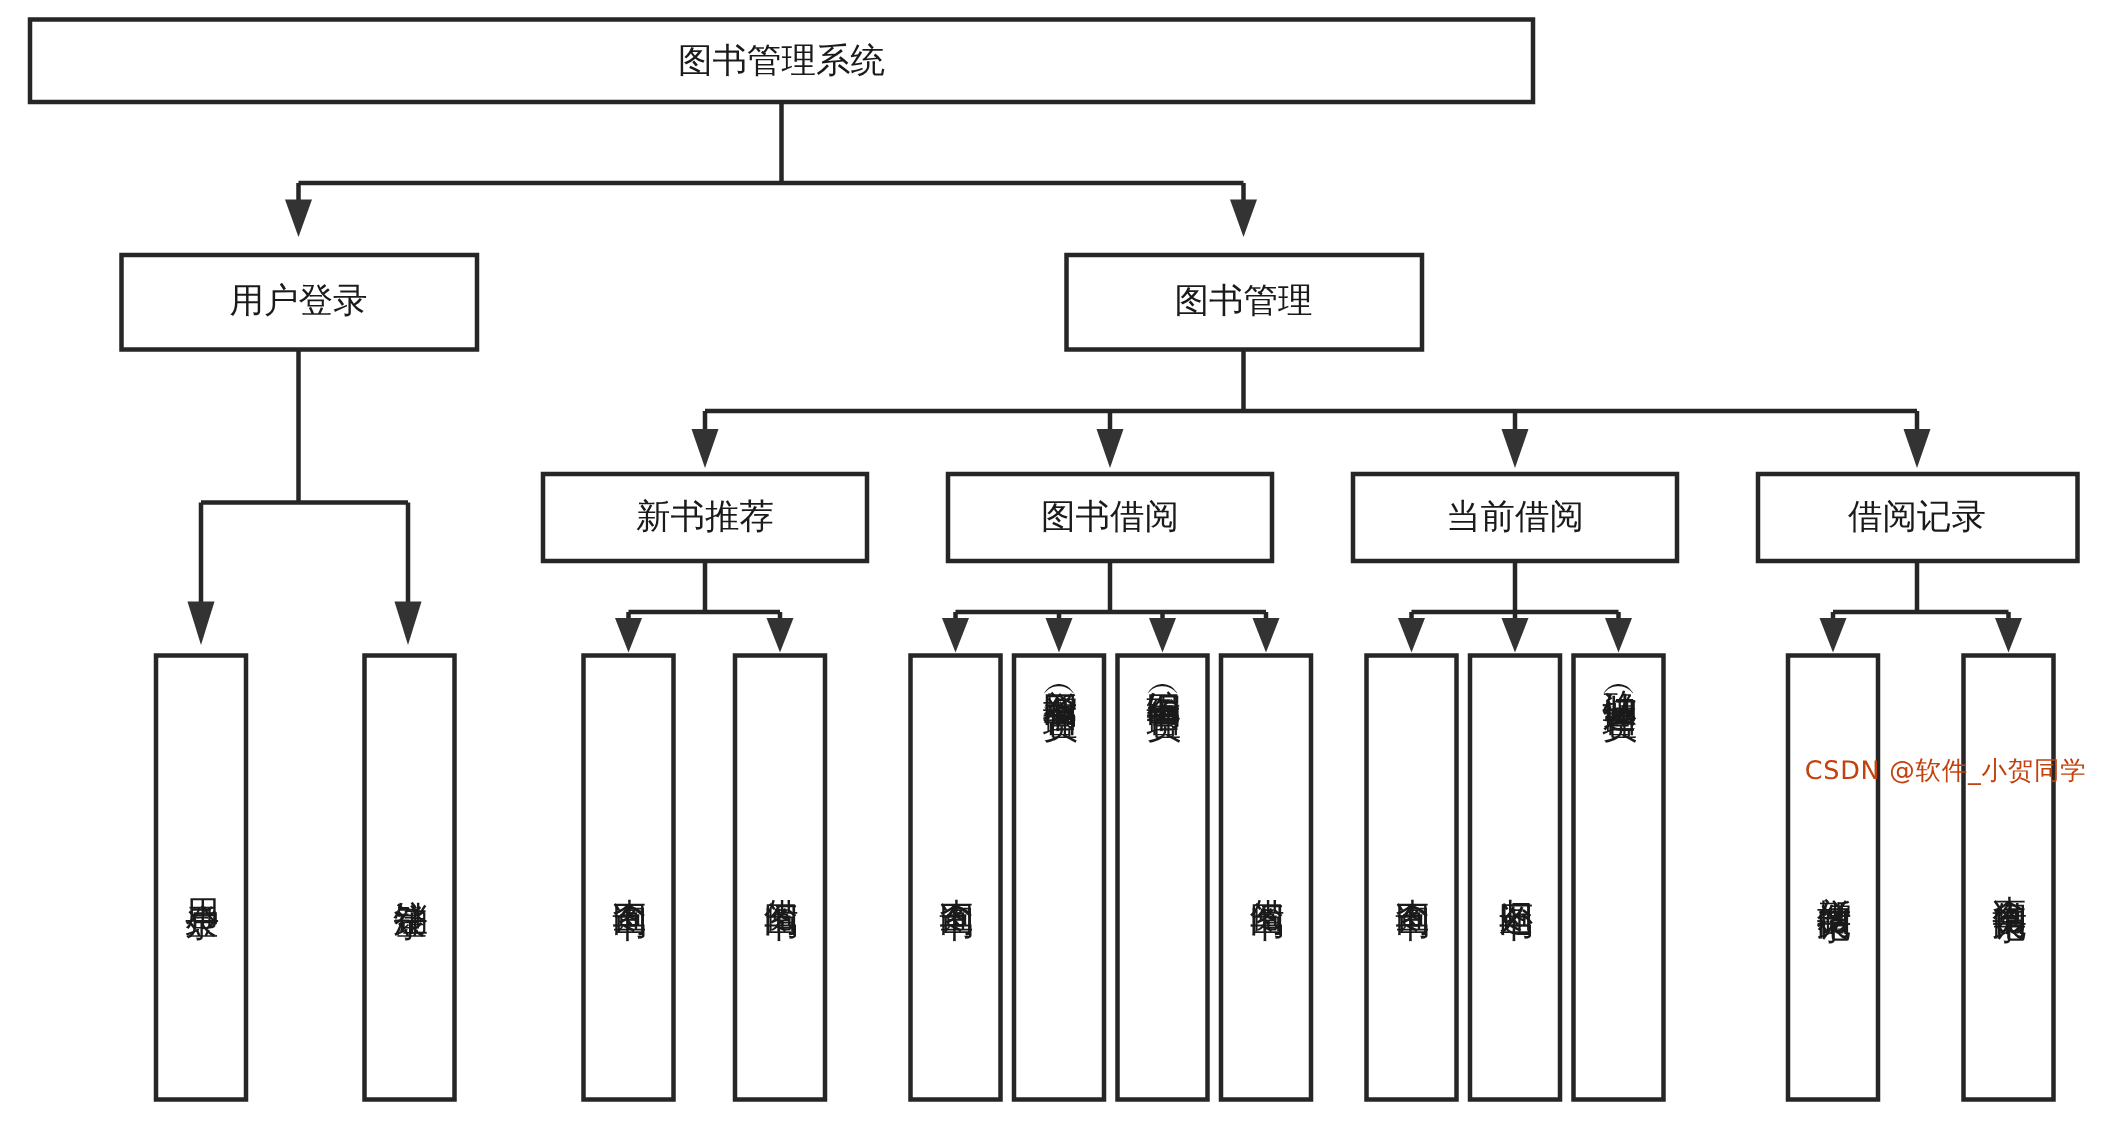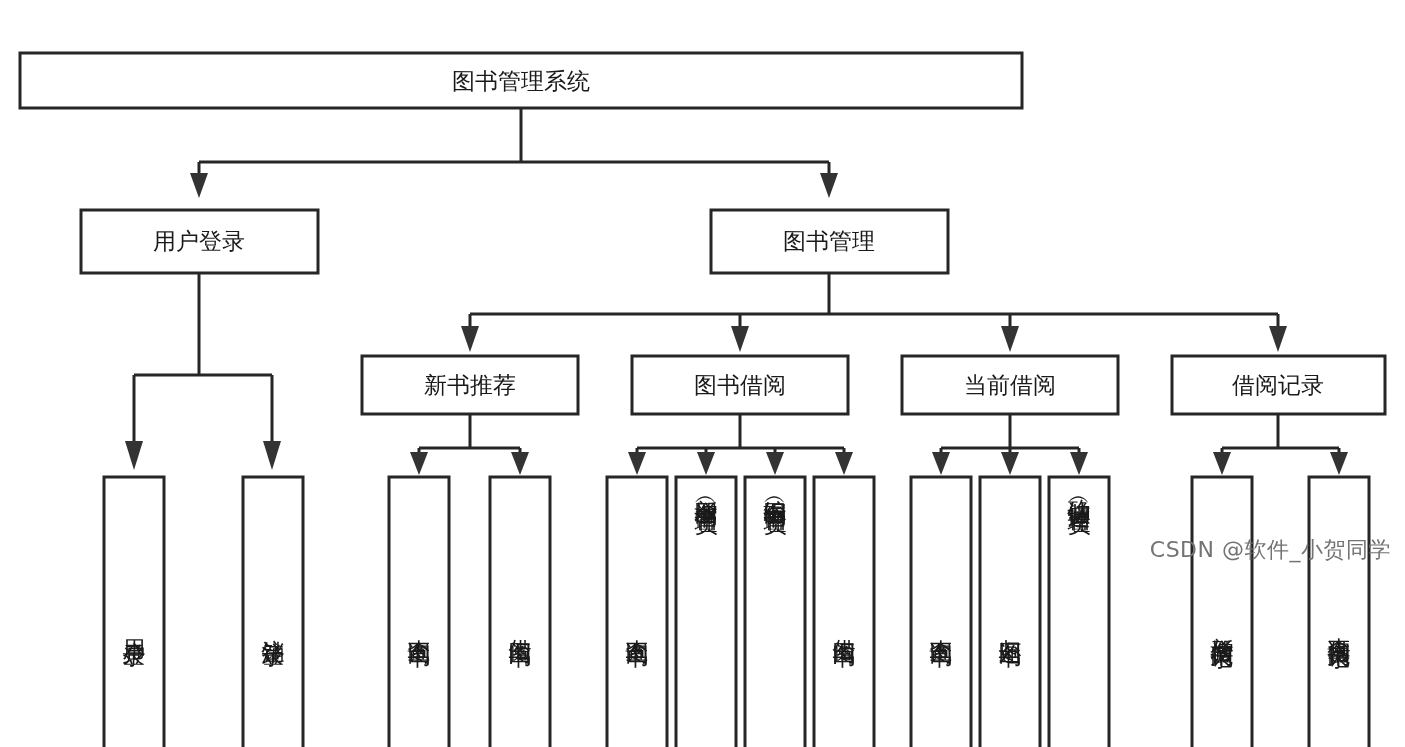--- a/index.html
+++ b/index.html
@@ -12,21 +12,20 @@
     width: 1405px;
     height: 747px;
     font-family: "DejaVu Sans", "Liberation Sans", sans-serif;
     overflow: hidden;
     position: relative;
   }
   #diagram-root {
     position: relative;
     width: 1405px;
     height: 531px;
-    margin-top: 40px;
   }
   svg.diagram-canvas {
     position: absolute;
     top: 0;
     left: 0;
     width: 1405px;
     height: 747px;
     display: block;
   }
   .node-box {
@@ -69,22 +68,22 @@
     letter-spacing: 2px;
     color: #1a1a1a;
     white-space: nowrap;
     text-align: center;
   }
   .watermark {
     position: absolute;
     right: 14px;
     bottom: 6px;
     font-family: "DejaVu Sans", "Liberation Sans", sans-serif;
-    font-size: 22px;
-    color: #737373;
+    font-size: 17px;
+    color: #c2410c;
     letter-spacing: 0.5px;
     white-space: nowrap;
     user-select: none;
   }
 </style>
 </head>
 <body>
 
 <div id="diagram-root">
 

